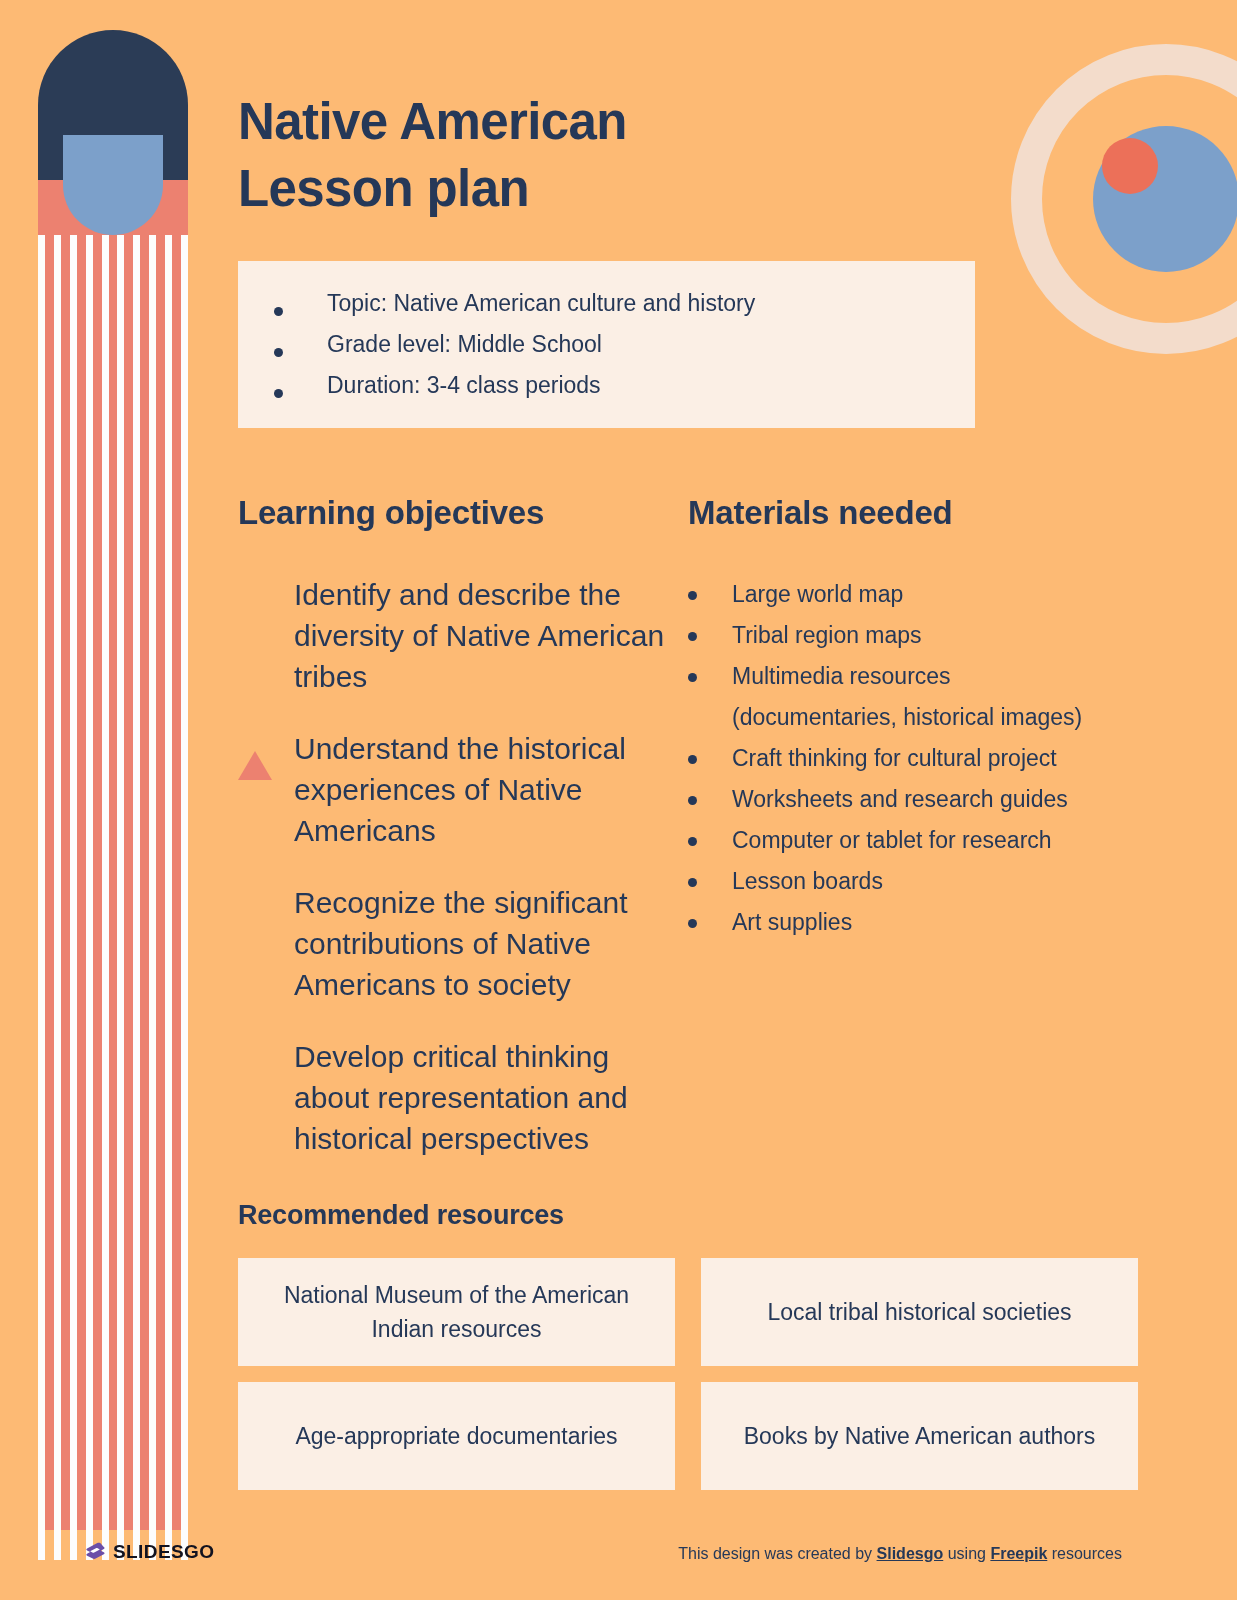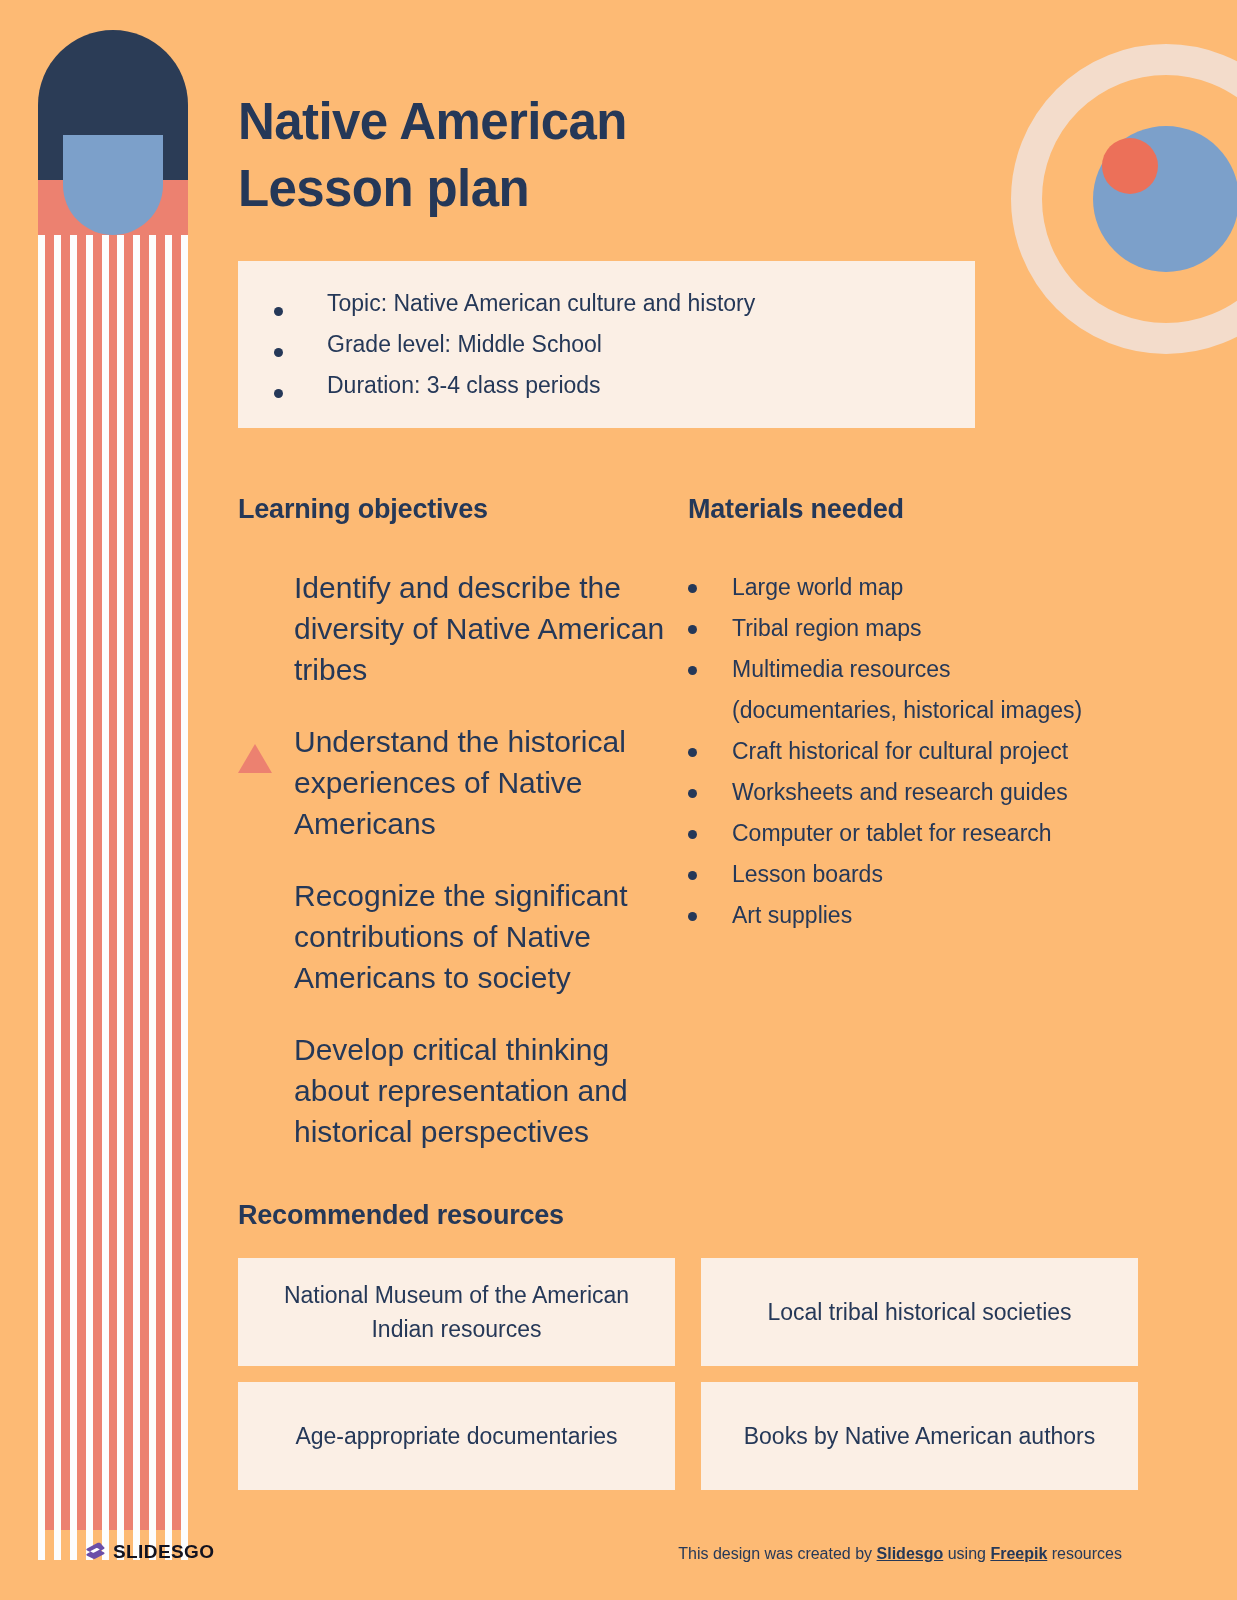--- a/index.html
+++ b/index.html
@@ -145,21 +145,21 @@
     position: absolute;
     left: 0;
     top: 494px;
     width: 900px;
     display: flex;
   }
   .col-objectives { width: 430px; }
   .col-materials  { width: 420px; margin-left: 20px; }
 
   .section-head {
-    font-size: 27px;
+    font-size: 33px;
     font-weight: 700;
     letter-spacing: -0.2px;
     color: #253858;
     margin-bottom: 42px;
   }
 
   
   .obj-item {
     display: flex;
     align-items: flex-start;
@@ -378,21 +378,21 @@
         <div class="mat-item">
           <span class="mat-dot"></span>
           <span class="mat-text">Tribal region maps</span>
         </div>
         <div class="mat-item">
           <span class="mat-dot"></span>
           <span class="mat-text">Multimedia resources (documentaries, historical images)</span>
         </div>
         <div class="mat-item">
           <span class="mat-dot"></span>
-          <span class="mat-text">Craft historical for cultural project</span>
+          <span class="mat-text">Craft thinking for cultural project</span>
         </div>
         <div class="mat-item">
           <span class="mat-dot"></span>
           <span class="mat-text">Worksheets and research guides</span>
         </div>
         <div class="mat-item">
           <span class="mat-dot"></span>
           <span class="mat-text">Computer or tablet for research</span>
         </div>
         <div class="mat-item">

